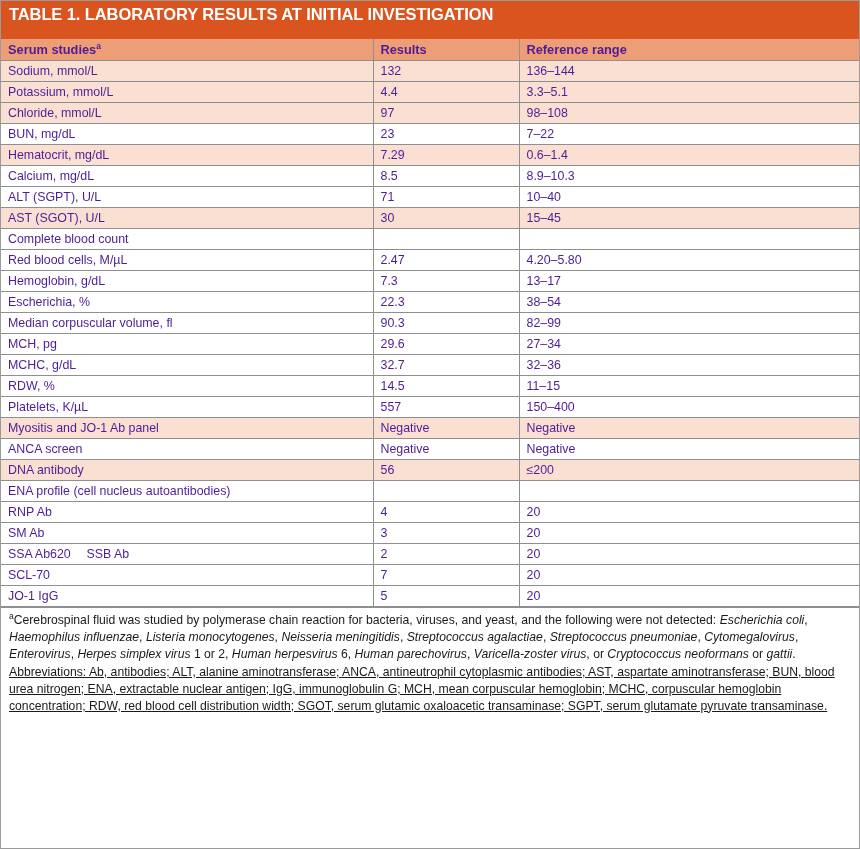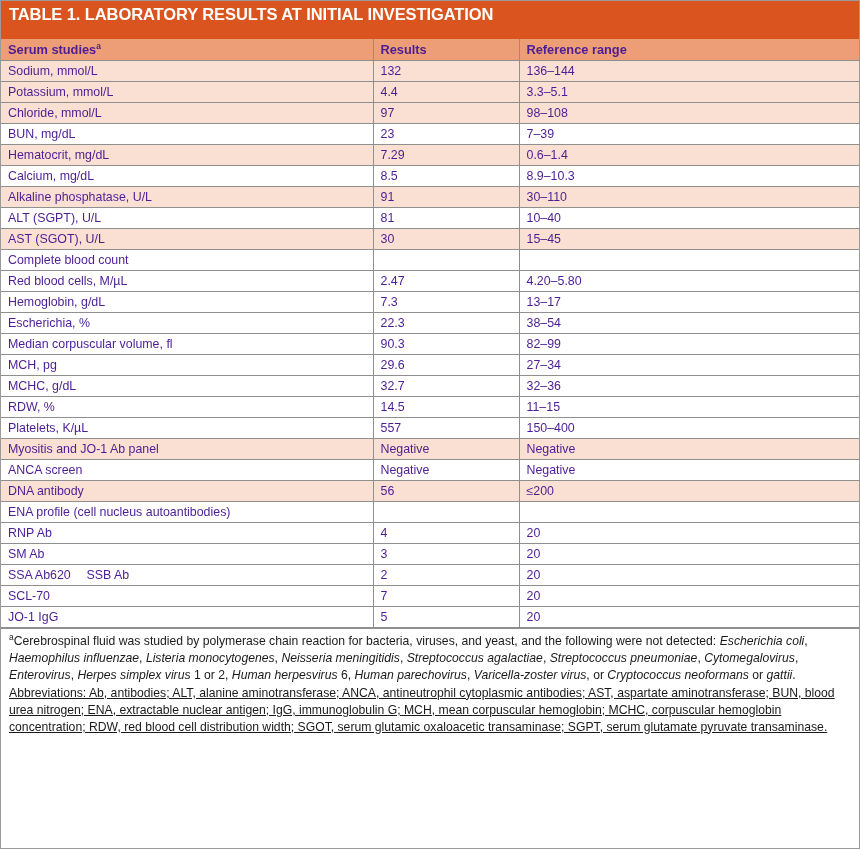--- a/index.html
+++ b/index.html
@@ -120,40 +120,35 @@
           <td>3.3–5.1</td>
         </tr>
         <tr class="shaded">
           <td>Chloride, mmol/L</td>
           <td>97</td>
           <td>98–108</td>
         </tr>
         <tr class="plain">
           <td>BUN, mg/dL</td>
           <td>23</td>
-          <td>7–39</td>
+          <td>7–22</td>
         </tr>
         <tr class="shaded">
           <td>Hematocrit, mg/dL</td>
           <td>7.29</td>
           <td>0.6–1.4</td>
         </tr>
         <tr class="plain">
           <td>Calcium, mg/dL</td>
           <td>8.5</td>
           <td>8.9–10.3</td>
         </tr>
-        <tr class="shaded">
-          <td>Alkaline phosphatase, U/L</td>
-          <td>91</td>
-          <td>30–110</td>
-        </tr>
         <tr class="plain">
           <td>ALT (SGPT), U/L</td>
-          <td>81</td>
+          <td>71</td>
           <td>10–40</td>
         </tr>
         <tr class="shaded">
           <td>AST (SGOT), U/L</td>
           <td>30</td>
           <td>15–45</td>
         </tr>
         <tr class="plain">
           <td>Complete blood count</td>
           <td></td>

